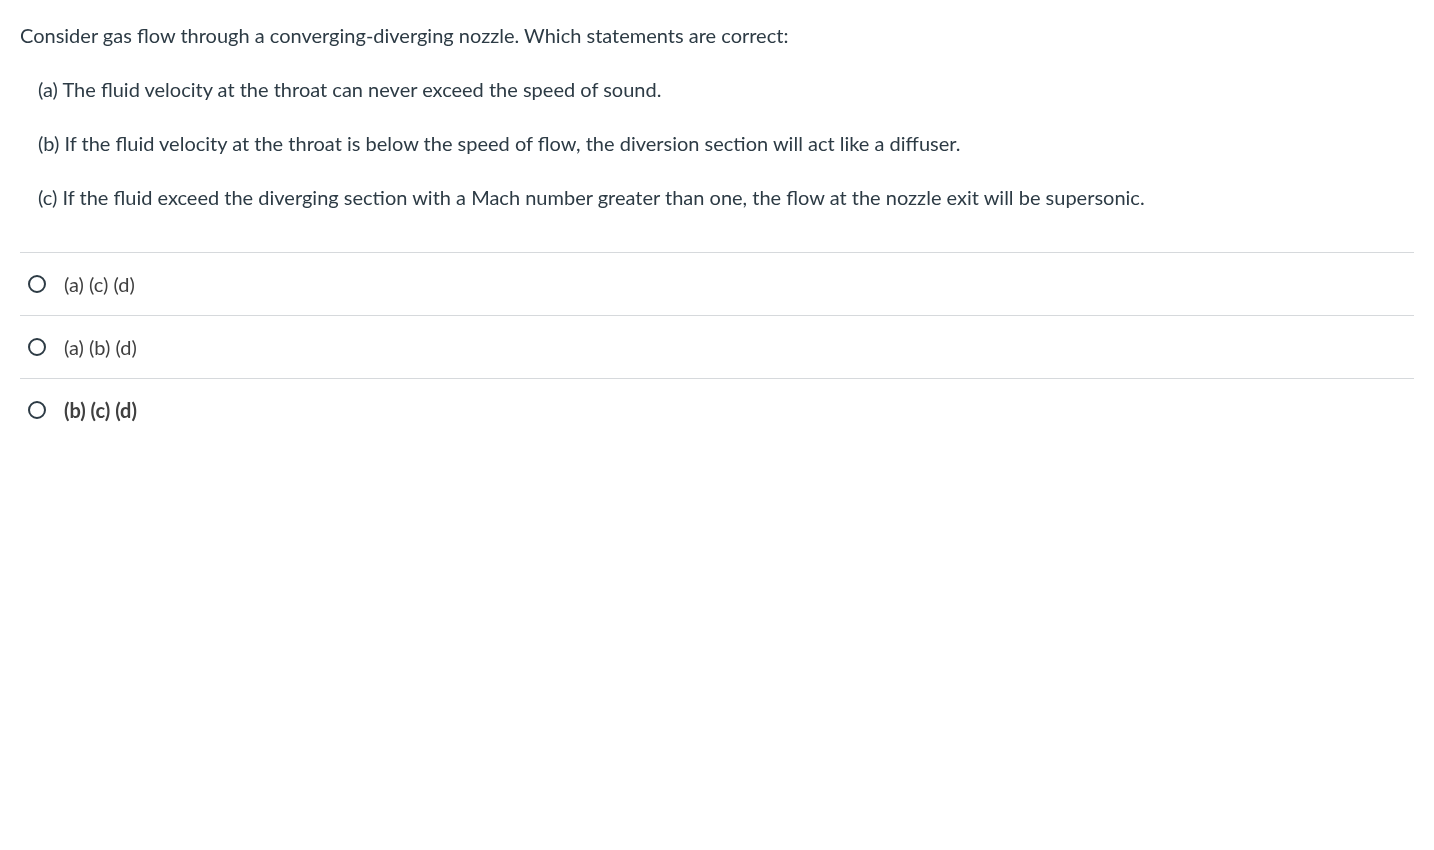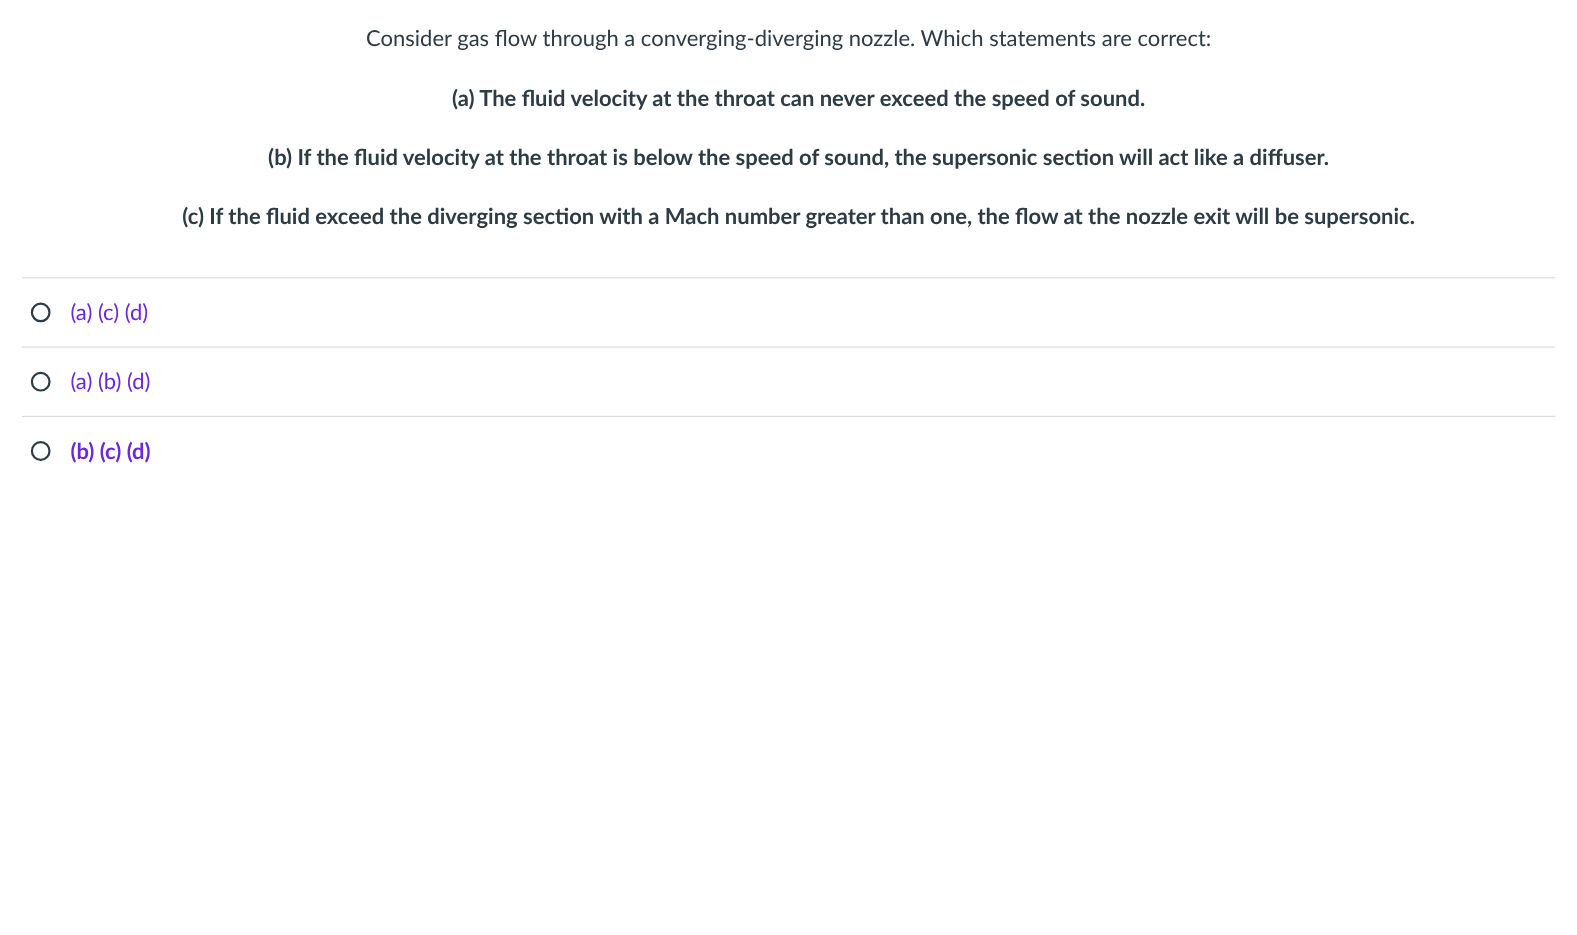--- a/index.html
+++ b/index.html
@@ -14,25 +14,23 @@
       color: #2d3b45;
       background: #ffffff;
       padding: 20px;
       width: 1434px;
     }
     .question-stem {
       margin-bottom: 24px;
     }
     .question-stem p {
       margin-bottom: 24px;
-      text-align: center;
     }
     .statement {
       padding-left: 18px;
-      font-weight: bold;
     }
     .answer-options {
       margin-top: 40px;
       border-top: 1px solid #d6d9dc;
     }
     .answer-option {
       display: flex;
       align-items: center;
       padding: 16px 8px;
       border-bottom: 1px solid #d6d9dc;
@@ -45,30 +43,30 @@
     .radio-circle {
       width: 18px;
       height: 18px;
       border: 2px solid #2d3b45;
       border-radius: 50%;
       margin-right: 18px;
       flex-shrink: 0;
       background: #ffffff;
     }
     .option-label {
-      color: #6d28d9;
+      color: #404040;
     }
   </style>
 </head>
 <body>
 
 <div class="question-stem">
   <p>Consider gas flow through a converging-diverging nozzle. Which statements are correct:</p>
   <p class="statement">(a) The fluid velocity at the throat can never exceed the speed of sound.</p>
-  <p class="statement">(b) If the fluid velocity at the throat is below the speed of sound, the supersonic section will act like a diffuser.</p>
+  <p class="statement">(b) If the fluid velocity at the throat is below the speed of flow, the diversion section will act like a diffuser.</p>
   <p class="statement">(c) If the fluid exceed the diverging section with a Mach number greater than one, the flow at the nozzle exit will be supersonic.</p>
 </div>
 
 <div class="answer-options">
   <div class="answer-option">
     <span class="radio-circle"></span>
     <span class="option-label">(a) (c) (d)</span>
   </div>
   <div class="answer-option">
     <span class="radio-circle"></span>

